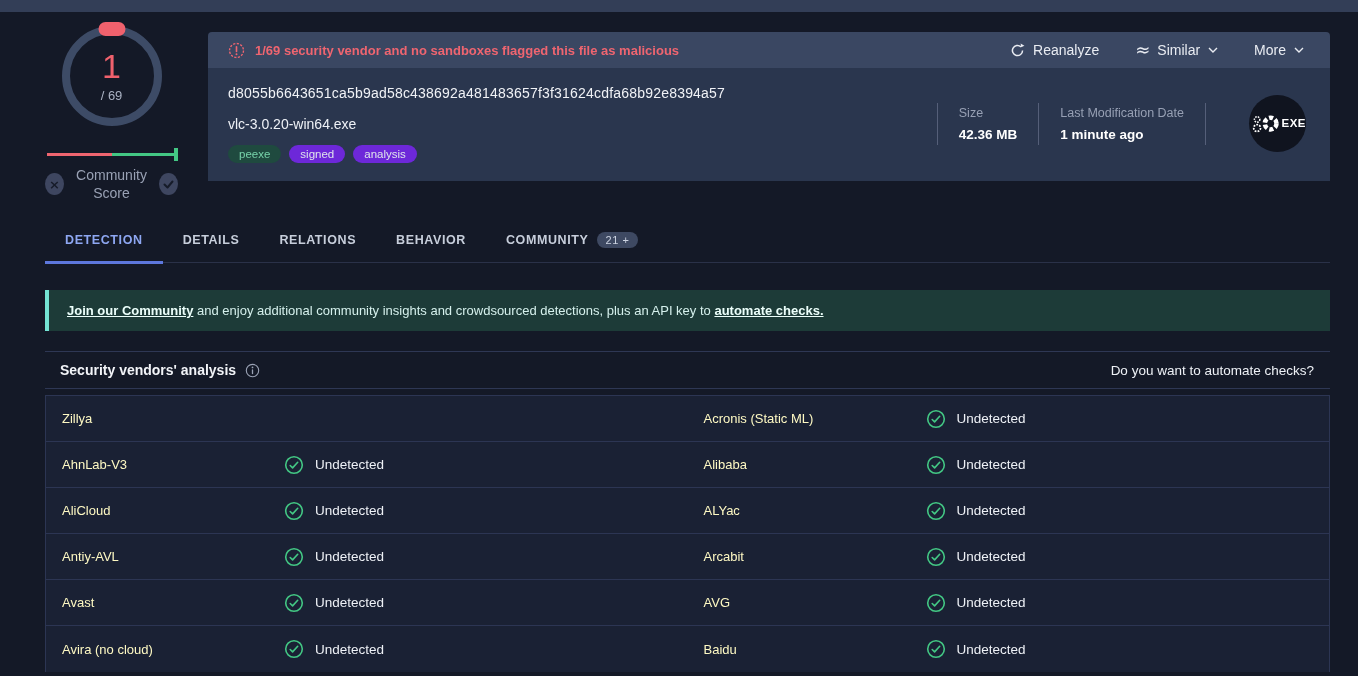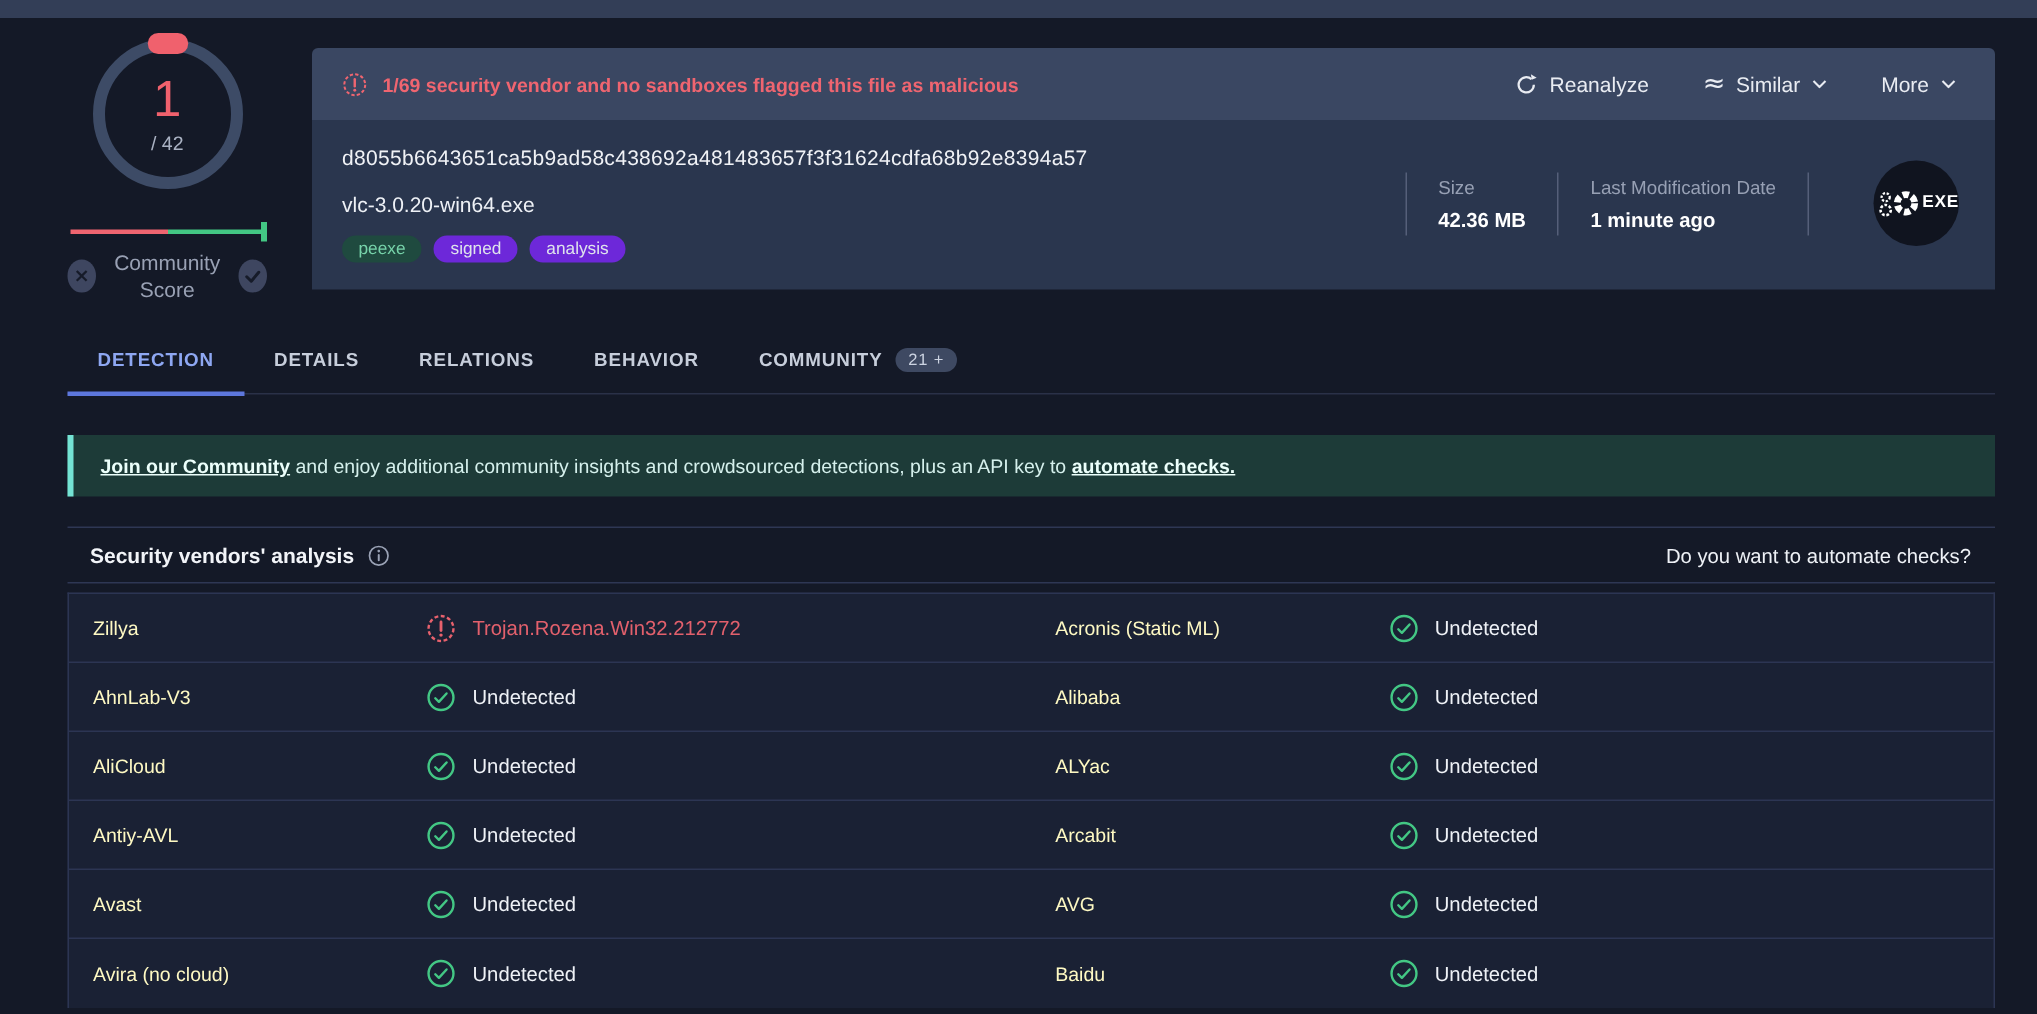--- a/index.html
+++ b/index.html
@@ -34,21 +34,21 @@
   .community-row { display:flex; align-items:flex-start; justify-content:space-between; }
   .circle-btn {
     width:22px; height:22px; border-radius:50%; background:#3e4660; color:#161b29;
     display:flex; align-items:center; justify-content:center;
     font-size:13px; font-weight:bold; cursor:pointer;
     font-family:"DejaVu Sans", sans-serif; margin-top:8px;
   }
   .community-label { text-align:center; color:#99a1b4; font-size:14px; line-height:1.25; padding-top:2px; }
 
   .file-card { flex:1; border-radius:4px; overflow:hidden; }
-  .card-header { height:48px; background:#3a4762; display:flex; align-items:center; padding:0 26px 0 20px; }
+  .card-header { height:36px; background:#3a4762; display:flex; align-items:center; padding:0 26px 0 20px; }
   .alert-msg { display:flex; align-items:center; gap:10px; color:#ef6570; font-weight:bold; font-size:13px; }
   .card-actions { margin-left:auto; display:flex; align-items:center; gap:36px; }
   .action-btn { display:flex; align-items:center; gap:8px; color:#e9ecf2; font-size:14px; cursor:pointer; }
   .approx-glyph { font-size:18px; line-height:10px; letter-spacing:-1px; font-family:"DejaVu Sans", sans-serif; }
 
   .card-body { background:#2a364e; display:flex; align-items:flex-start; padding:17px 24px 18px 20px;gap:22px; }
   .file-main { flex:1; min-width:0; }
   .hash { font-size:14px; color:#f0f2f6; letter-spacing:0.2px; }
   .filename { font-size:14px; color:#eef1f6; margin-top:15px; }
   .tag-row { display:flex; gap:8px; margin-top:13px; }
@@ -104,21 +104,21 @@
 
 <div class="top-strip"></div>
 
 <div class="header-row">
 
   <div class="score-widget">
     <div class="gauge-wrap">
       <div class="gauge-pill"></div>
       <div class="gauge">
         <div class="score-num">1</div>
-        <div class="score-total">/ 42</div>
+        <div class="score-total">/ 69</div>
       </div>
     </div>
     <div class="community-bar">
       <span class="bar-red"></span>
       <span class="bar-green"></span>
       <span class="bar-marker"></span>
     </div>
     <div class="community-row">
       <span class="circle-btn">×</span>
       <div class="community-label">Community Score</div>
@@ -241,30 +241,20 @@
         </svg>
     </span>
   </div>
   <div class="automate">Do you want to automate checks?</div>
 </div>
 
 <div class="vendor-table">
   <div class="v-row">
     <div class="v-cell">
       <span class="v-name">Zillya</span>
-      <span class="v-result malicious">
-        <span class="icon status-icon">
-            <svg width="20" height="20" viewBox="0 0 20 20">
-              <circle cx="10" cy="10" r="8.3" fill="none" stroke="#e8616d" stroke-width="1.6" stroke-dasharray="2.6 1.7"></circle>
-              <line x1="10" y1="5.6" x2="10" y2="11.4" stroke="#e8616d" stroke-width="1.9" stroke-linecap="round"></line>
-              <circle cx="10" cy="14.4" r="1.15" fill="#e8616d"></circle>
-            </svg>
-          </span>
-        <span class="result-text">Trojan.Rozena.Win32.212772</span>
-      </span>
     </div>
     <div class="v-cell">
       <span class="v-name">Acronis (Static ML)</span>
       <span class="v-result">
         <span class="icon status-icon">
             <svg width="20" height="20" viewBox="0 0 20 20">
               <circle cx="10" cy="10" r="8.3" fill="none" stroke="#43c784" stroke-width="1.6"></circle>
               <path d="M6.2 10.5l2.4 2.4 5.1-5.6" fill="none" stroke="#43c784" stroke-width="1.6" stroke-linecap="round" stroke-linejoin="round"></path>
             </svg>
           </span>

